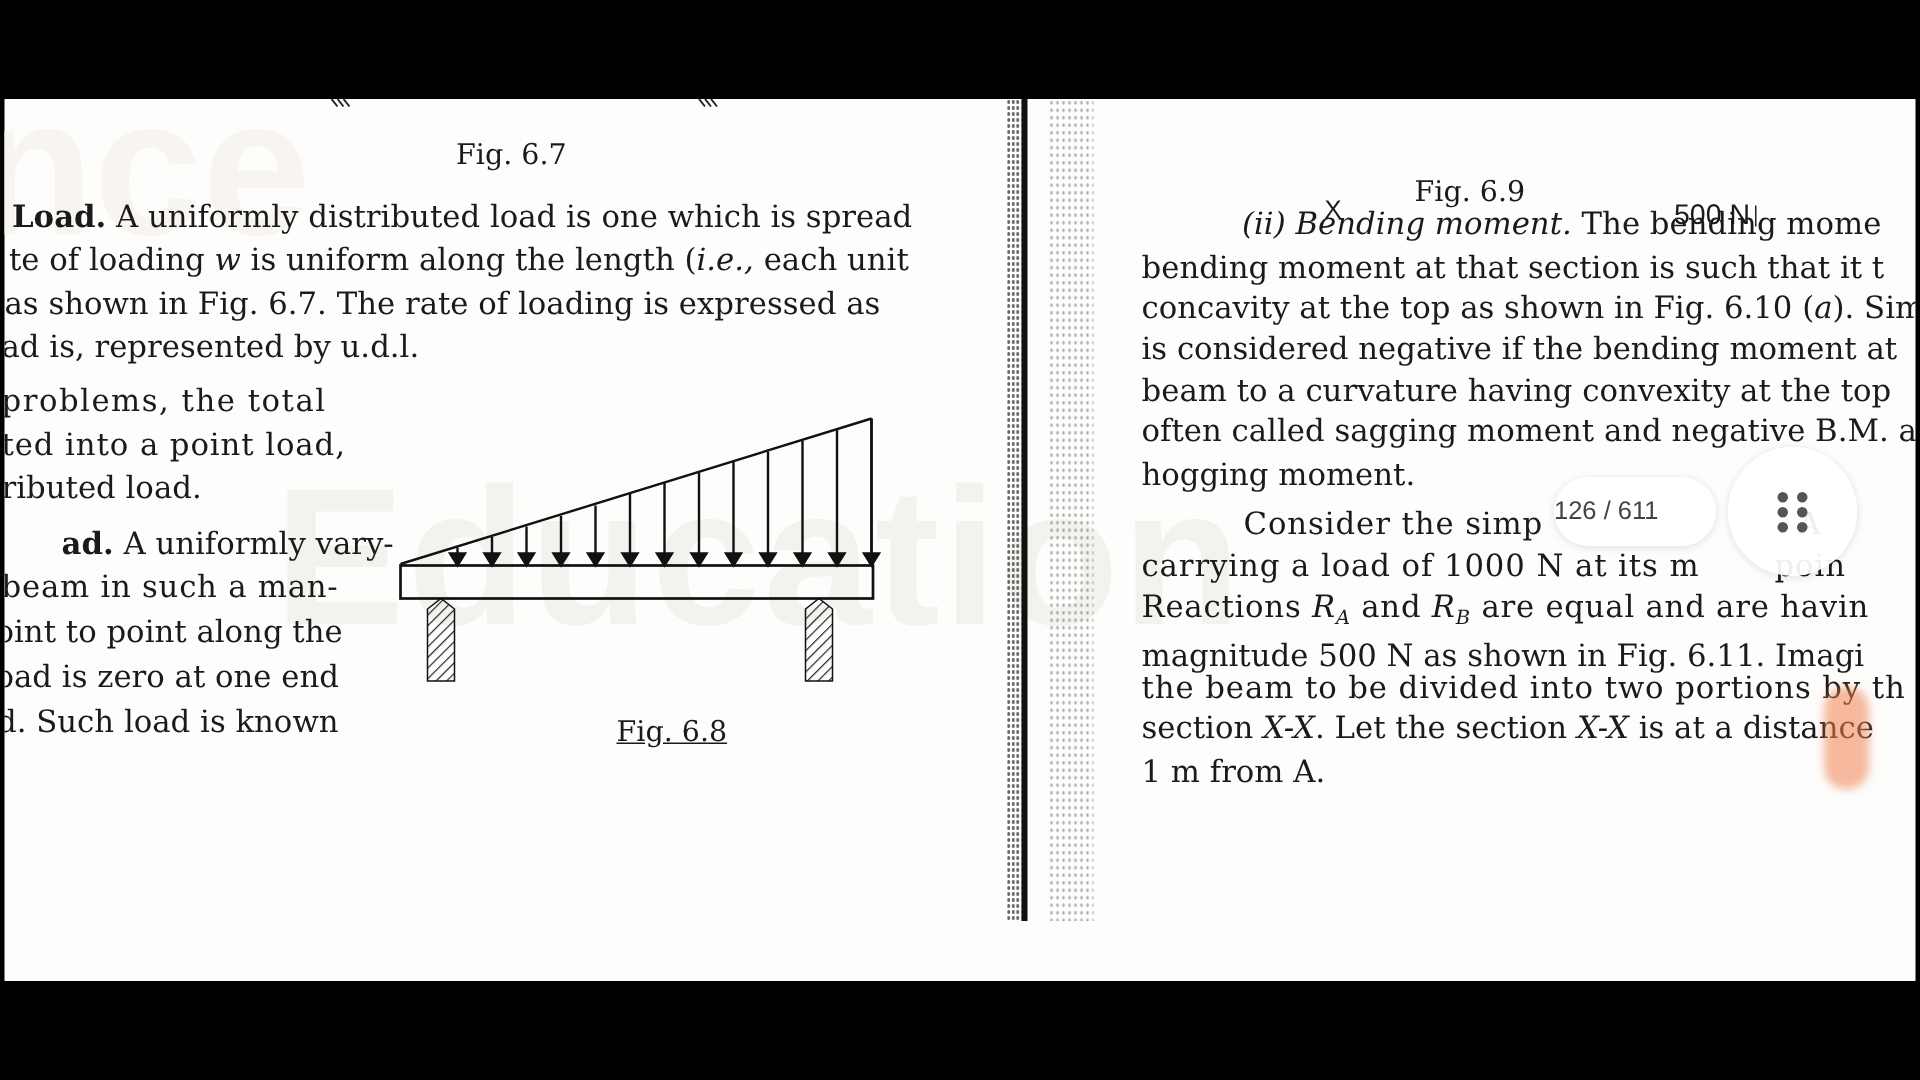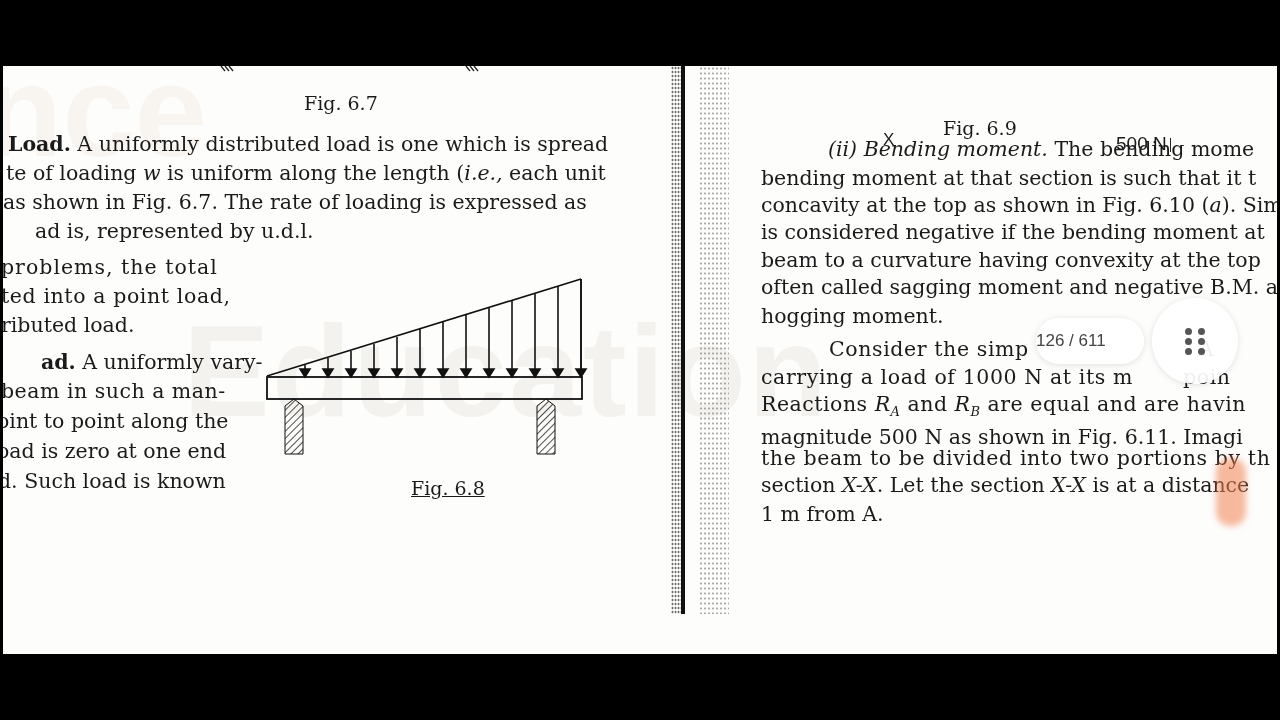--- a/index.html
+++ b/index.html
@@ -45,21 +45,21 @@
     <svg style="position:absolute;left:215px;top:0" width="280" height="6">
       <path d="M3 0 L7 5 M7 0 L11 5 M11 0 L15 5" stroke="#222" stroke-width="1.3"></path>
       <path d="M248 0 L252 5 M252 0 L256 5 M256 0 L260 5" stroke="#222" stroke-width="1.3"></path>
     </svg>
 
     <div class="cap" style="left:301px;top:26px;">Fig. 6.7</div>
 
     <div class="txt" style="left:5px;top:64px;"><b>Load.</b><span> A uniformly distributed load is one which is spread</span></div>
     <div class="txt" style="left:3px;top:93px;"><span>te of loading </span><i>w</i><span> is uniform along the length (</span><i>i.e.,</i><span> each unit</span></div>
     <div class="txt" style="left:0px;top:122px;"> as shown in Fig. 6.7. The rate of loading is expressed as</div>
-    <div class="txt" style="left:-2px;top:151px;padding-left:34px;">ad is, represented by u.d.l.</div>
+    <div class="txt" style="left:-2px;top:151px;">ad is, represented by u.d.l.</div>
 
     <div class="txt" style="left:-2px;top:187px;letter-spacing:1px;">problems, the total</div>
     <div class="txt" style="left:-2px;top:216px;letter-spacing:0.6px;">ted into a point load,</div>
     <div class="txt" style="left:-2px;top:245px;">ributed load.</div>
 
     <div class="txt" style="left:-2px;top:282px;padding-left:40px;"><b>ad.</b><span> A uniformly vary-</span></div>
     <div class="txt" style="left:-2px;top:311px;letter-spacing:0.5px;"> beam in such a man-</div>
     <div class="txt" style="left:-6px;top:341px;">oint to point along the</div>
     <div class="txt" style="left:-6px;top:371px;">oad is zero at one end</div>
     <div class="txt" style="left:-5px;top:401px;">d. Such load is known</div>

